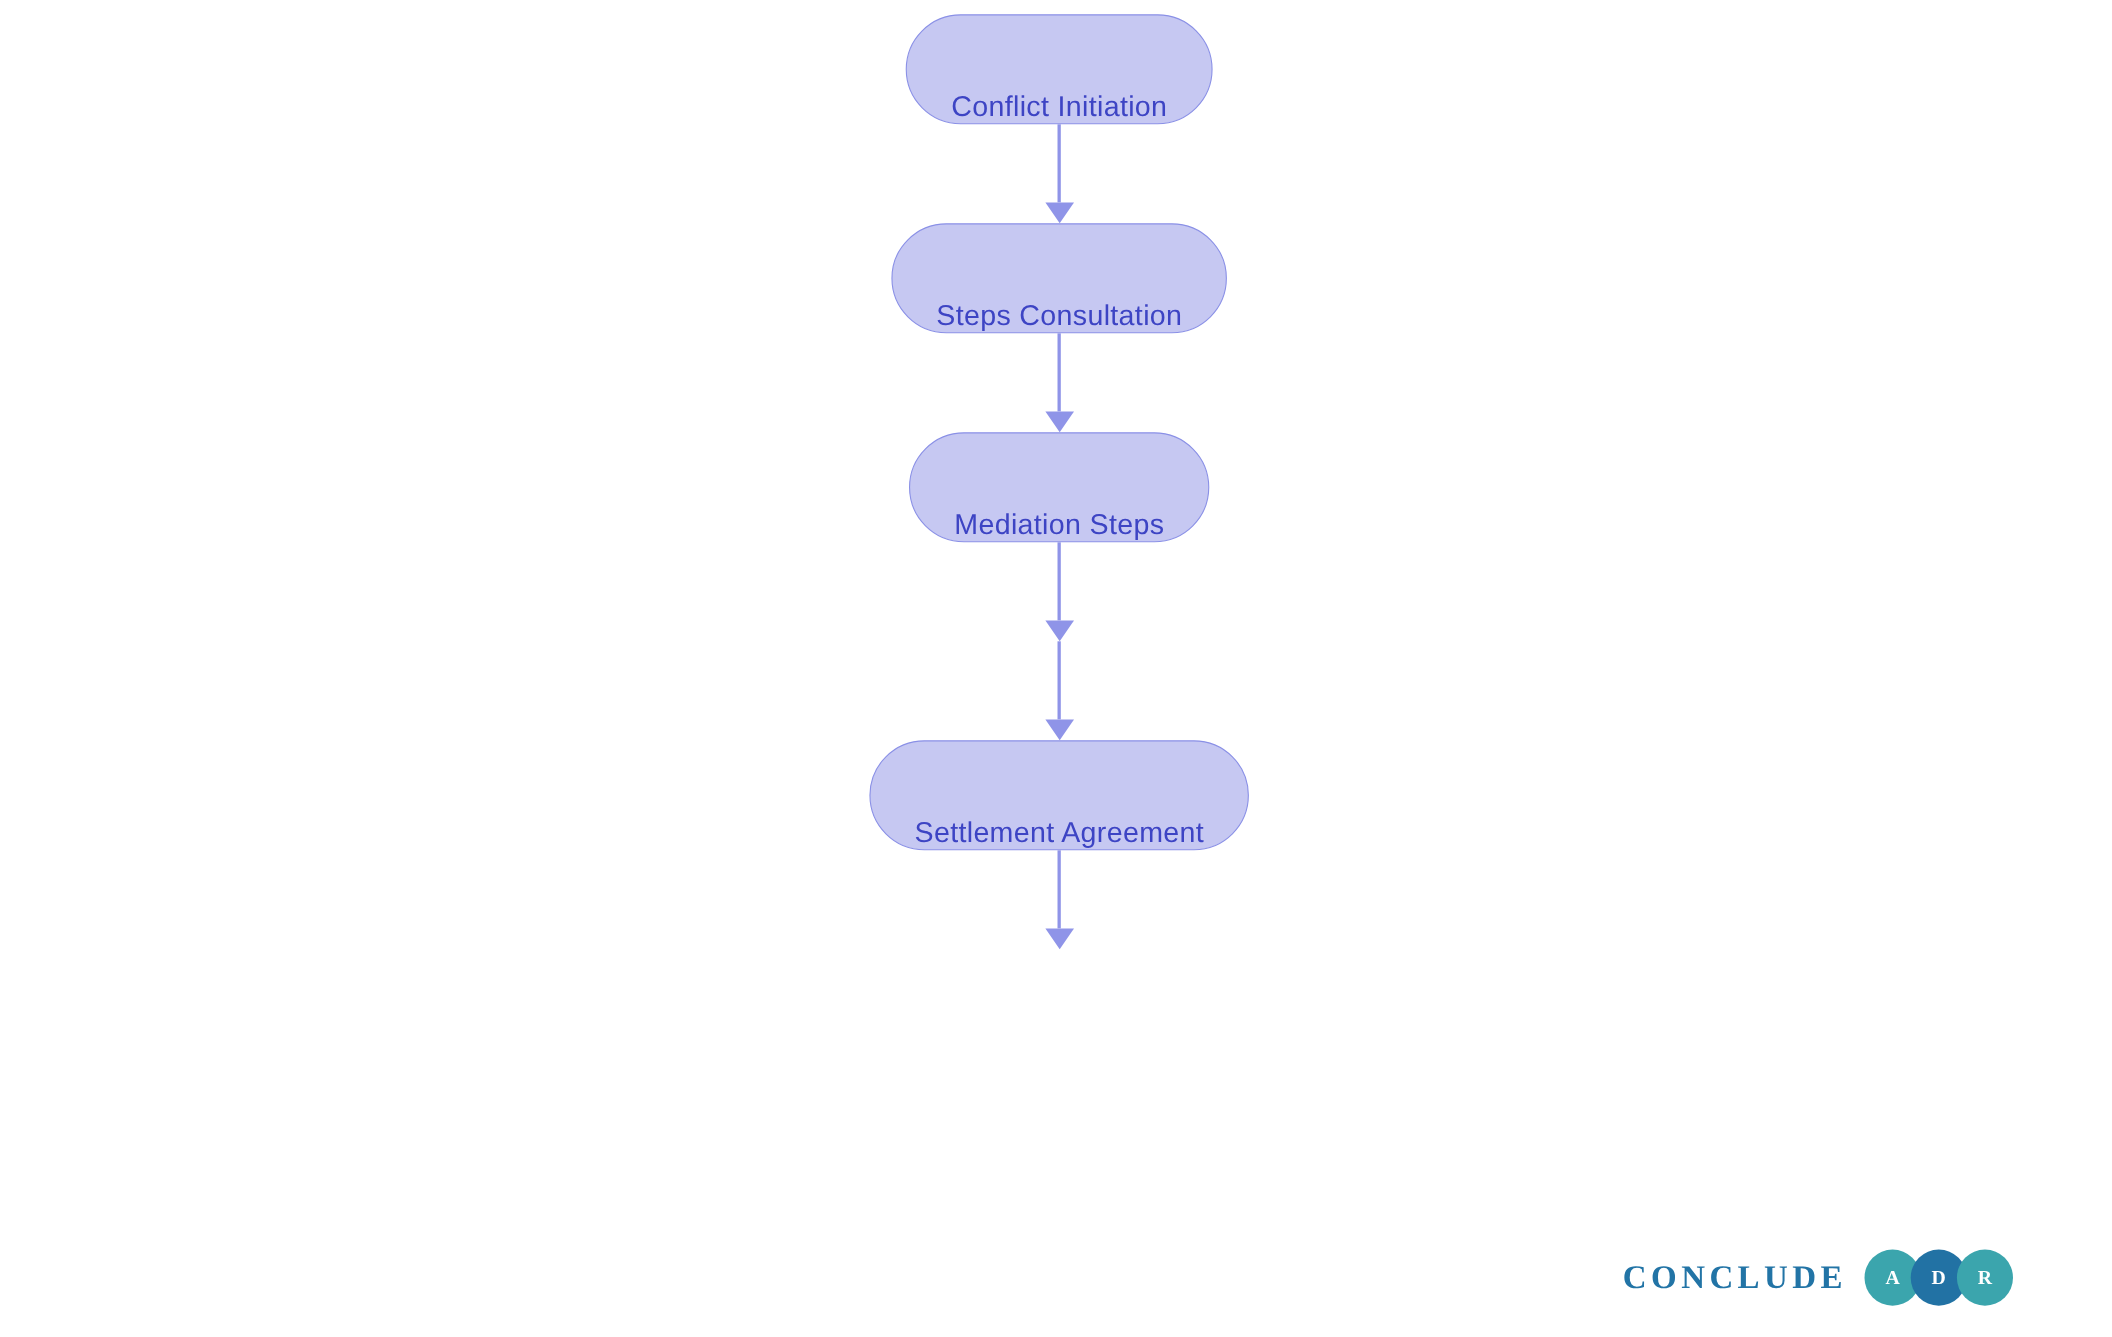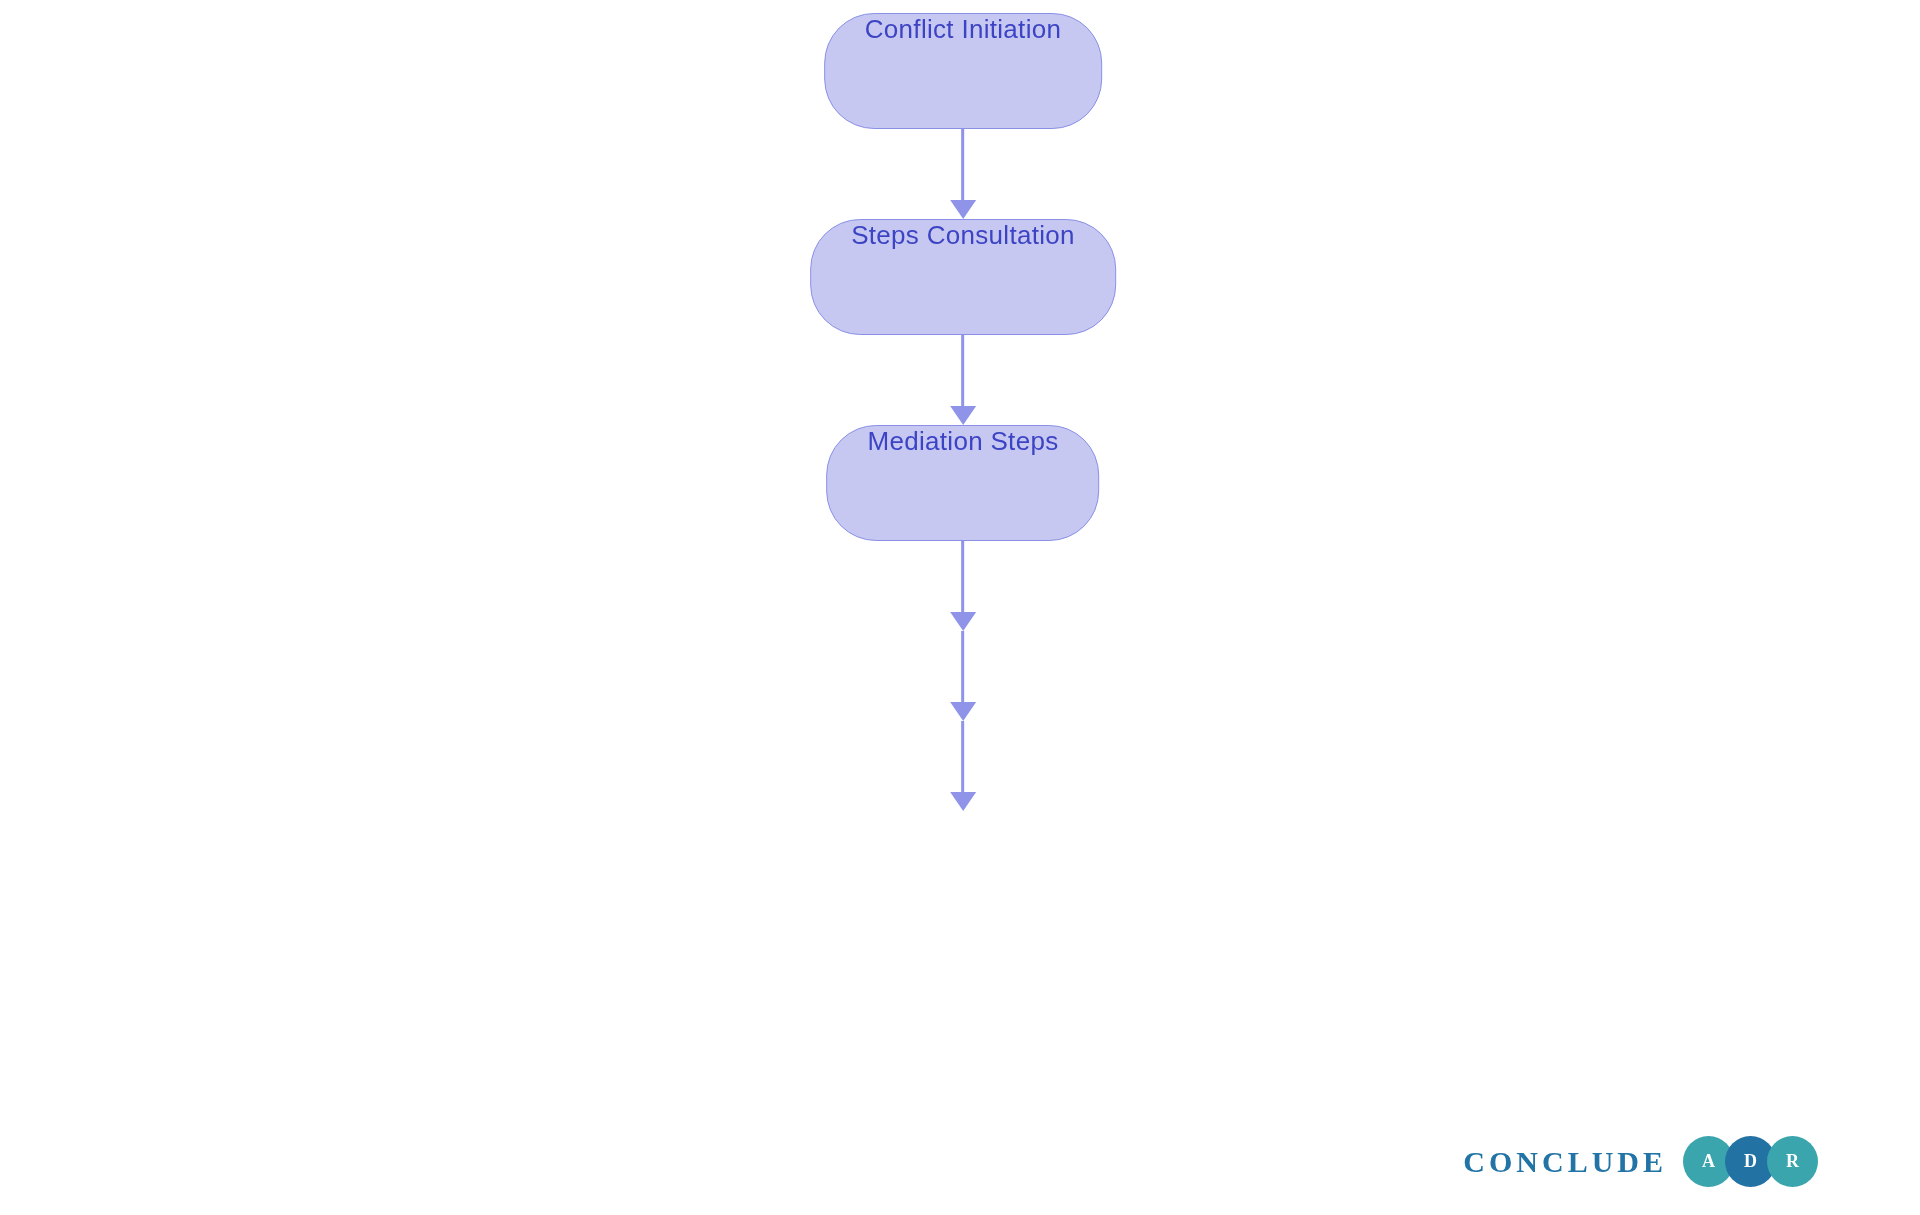--- a/index.html
+++ b/index.html
@@ -26,25 +26,25 @@
   .flow {
     position: absolute;
     left: 963px;
     top: 13px;
     transform: translateX(-50%);
     display: flex;
     flex-direction: column;
     align-items: center;
   }
   .node {
-    height: 116px;
+    height: 100px;
     min-width: 260px;
     padding: 0 40px;
     display: inline-flex;
-    align-items: flex-start;
+    align-items: flex-end;
     justify-content: center;
     background: var(--node-fill);
     border: 1.5px solid var(--node-border);
     border-radius: 50px;
     white-space: nowrap;
   }
   .node span {
     font-size: 26px;
     color: var(--node-text);
     letter-spacing: 0.3px;
@@ -62,21 +62,21 @@
   }
   .connector .head {
     width: 0;
     height: 0;
     border-left: 13px solid transparent;
     border-right: 13px solid transparent;
     border-top: 19px solid var(--arrow);
   }
   .logo {
     position: absolute;
-    right: 102px;
+    right: 90px;
     bottom: 28px;
     display: flex;
     align-items: center;
   }
   .wordmark {
     font-family: "Liberation Serif", "DejaVu Serif", serif;
     font-weight: 700;
     font-size: 30px;
     letter-spacing: 4px;
     color: var(--logo-wordmark);
@@ -137,20 +137,23 @@
       <div class="line"></div>
       <div class="head"></div>
     </div>
 
 
     <div class="connector">
       <div class="line"></div>
       <div class="head"></div>
     </div>
 
+    <div class="node">
+      <span>Settlement Agreement</span>
+    </div>
 
     <div class="connector">
       <div class="line"></div>
       <div class="head"></div>
     </div>
 
 
   </div>
 
   <div class="logo">

